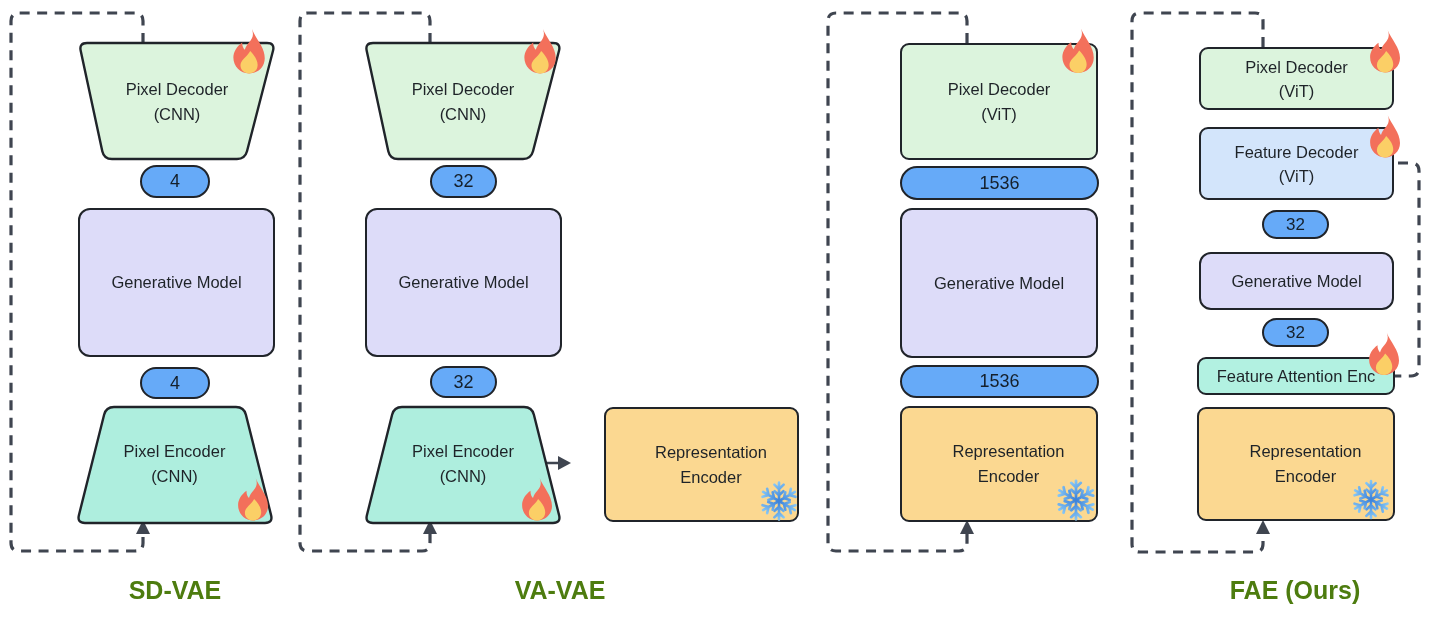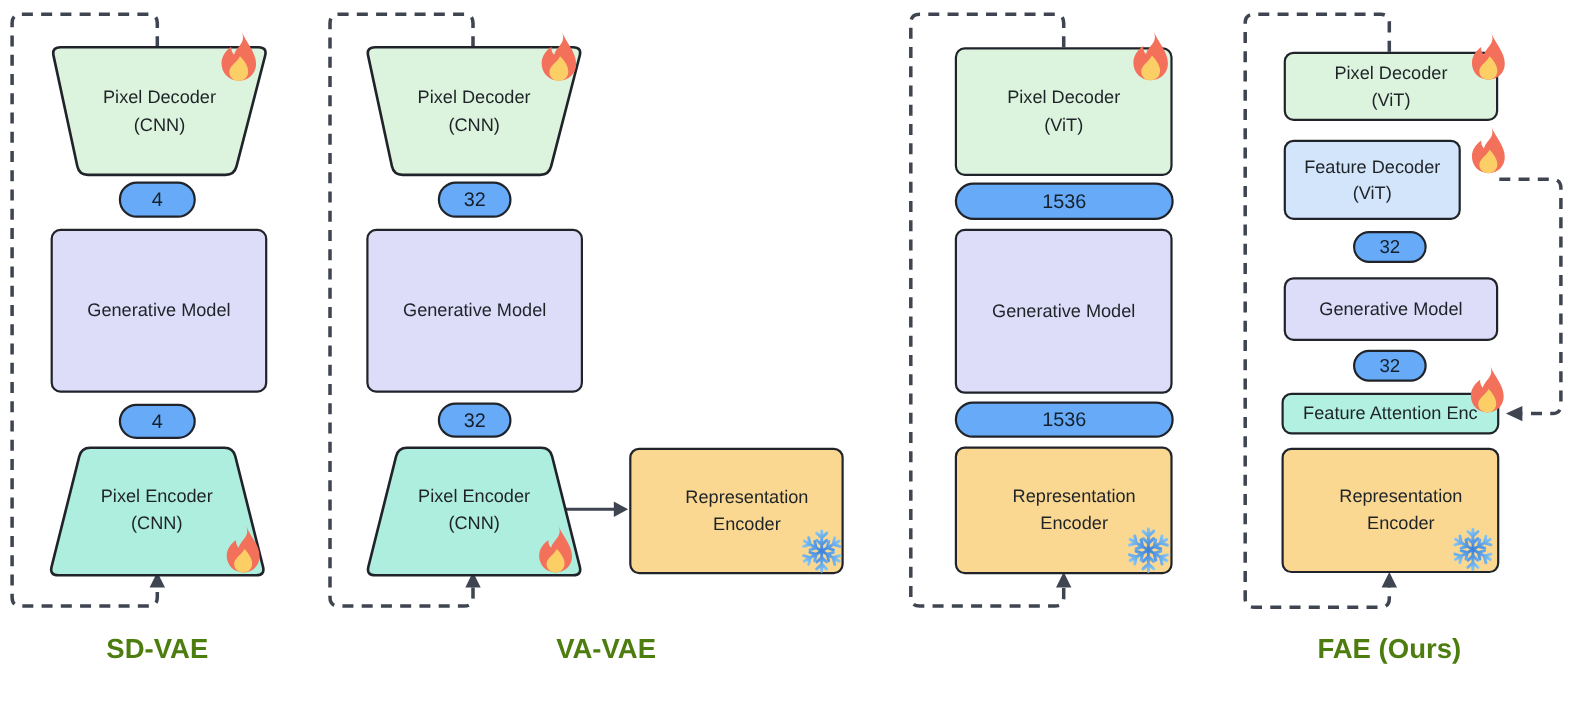--- a/index.html
+++ b/index.html
@@ -1,30 +1,30 @@
 <!DOCTYPE html>
 <html style="--green: #dcf4dd; --purple: #dddcf9; --teal: #aeeede; --mint: #b2f1e1; --orange: #fbd891; --pill_blue: #66aaf8; --light_blue: #d3e5fb; --outline: #20242a; --dash: #3f4550; --text: #1e2328; --fire_outer: #f3705b; --fire_inner: #fbcf66; --snow_light: #8cccf8; --snow_dark: #3f84da;"><head>
 <meta charset="utf-8">
 <style>
   html,body{margin:0;padding:0;background:#ffffff;}
   .canvas{
     position:relative;width:1429px;height:641px;background:#ffffff;
     font-family:"Liberation Sans","DejaVu Sans",sans-serif;color:var(--text);
     overflow:hidden;
   }
-  .panel{position:absolute;inset:0;pointer-events:none;}
+  .panel{position:absolute;inset:0;pointer-events:none;margin-left:32px;}
   .panel *{pointer-events:auto;}
   .box{
     position:absolute;box-sizing:border-box;
     border:2.4px solid var(--outline);border-radius:9px;
     display:flex;flex-direction:column;align-items:center;justify-content:center;
     text-align:center;font-size:16.5px;line-height:25px;color:var(--text);
   }
   .box.green{background:var(--green);}
-  .box.purple{background:var(--purple);}
+  .box.purple{background:var(--purple);border-radius:12px;}
   .box.orange{background:var(--orange);padding-left:19px;}
   .box.lightblue{background:var(--light_blue);}
   .box.mint{background:var(--mint);}
   .pill{
     position:absolute;box-sizing:border-box;background:var(--pill_blue);
     border:2.2px solid var(--outline);border-radius:999px;
     display:flex;align-items:center;justify-content:center;
     font-size:18px;color:#15202b;
   }
   .pill.small{font-size:17px;}
@@ -175,21 +175,21 @@
     <svg class="icon" style="left:487px;top:28px;width:42px;height:47px" viewBox="0 0 36 40">
         <use href="#fire-def"></use>
       </svg>
     <svg class="icon" style="left:485px;top:476px;width:40px;height:47px" viewBox="0 0 36 40">
         <use href="#fire-def"></use>
       </svg>
     <svg class="icon" style="left:726px;top:479px;width:42px;height:44px" viewBox="0 0 40 40">
         <use href="#snow-def"></use>
       </svg>
 
-    <div class="title" style="left:451px">VA-VAE</div>
+    <div class="title" style="left:428px">VA-VAE</div>
   </div>
 
   <div class="panel">
     <div class="box green" style="left:868px;top:43px;width:198px;height:117px">
       <span>Pixel Decoder</span>
       <span>(ViT)</span>
     </div>
 
     <div class="pill" style="left:868px;top:166px;width:199px;height:34px">
       <span>1536</span>
@@ -216,21 +216,21 @@
       </svg>
 
   </div>
 
   <div class="panel">
     <div class="box green" style="left:1167px;top:47px;width:195px;height:63px;line-height:24px">
       <span>Pixel Decoder</span>
       <span>(ViT)</span>
     </div>
 
-    <div class="box lightblue" style="left:1167px;top:127px;width:161px;height:73px;line-height:24px">
+    <div class="box lightblue" style="left:1167px;top:127px;width:195px;height:73px;line-height:24px">
       <span>Feature Decoder</span>
       <span>(ViT)</span>
     </div>
 
     <div class="pill small" style="left:1230px;top:210px;width:67px;height:29px">
       <span>32</span>
     </div>
 
     <div class="box purple" style="left:1167px;top:252px;width:195px;height:58px">
       <span>Generative Model</span>

